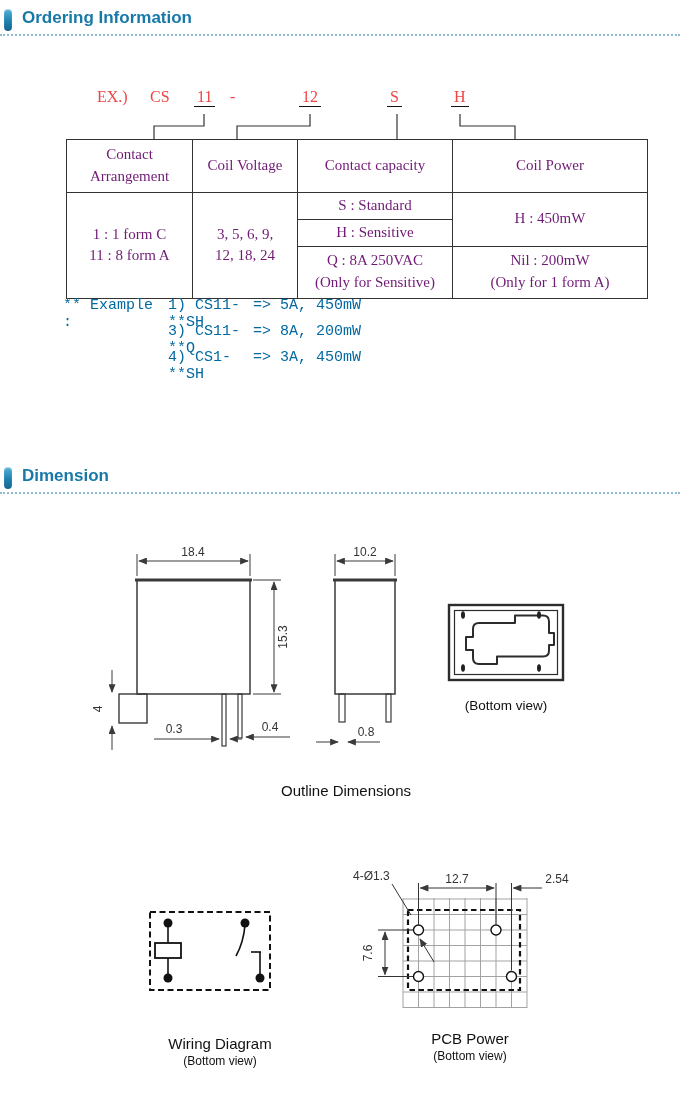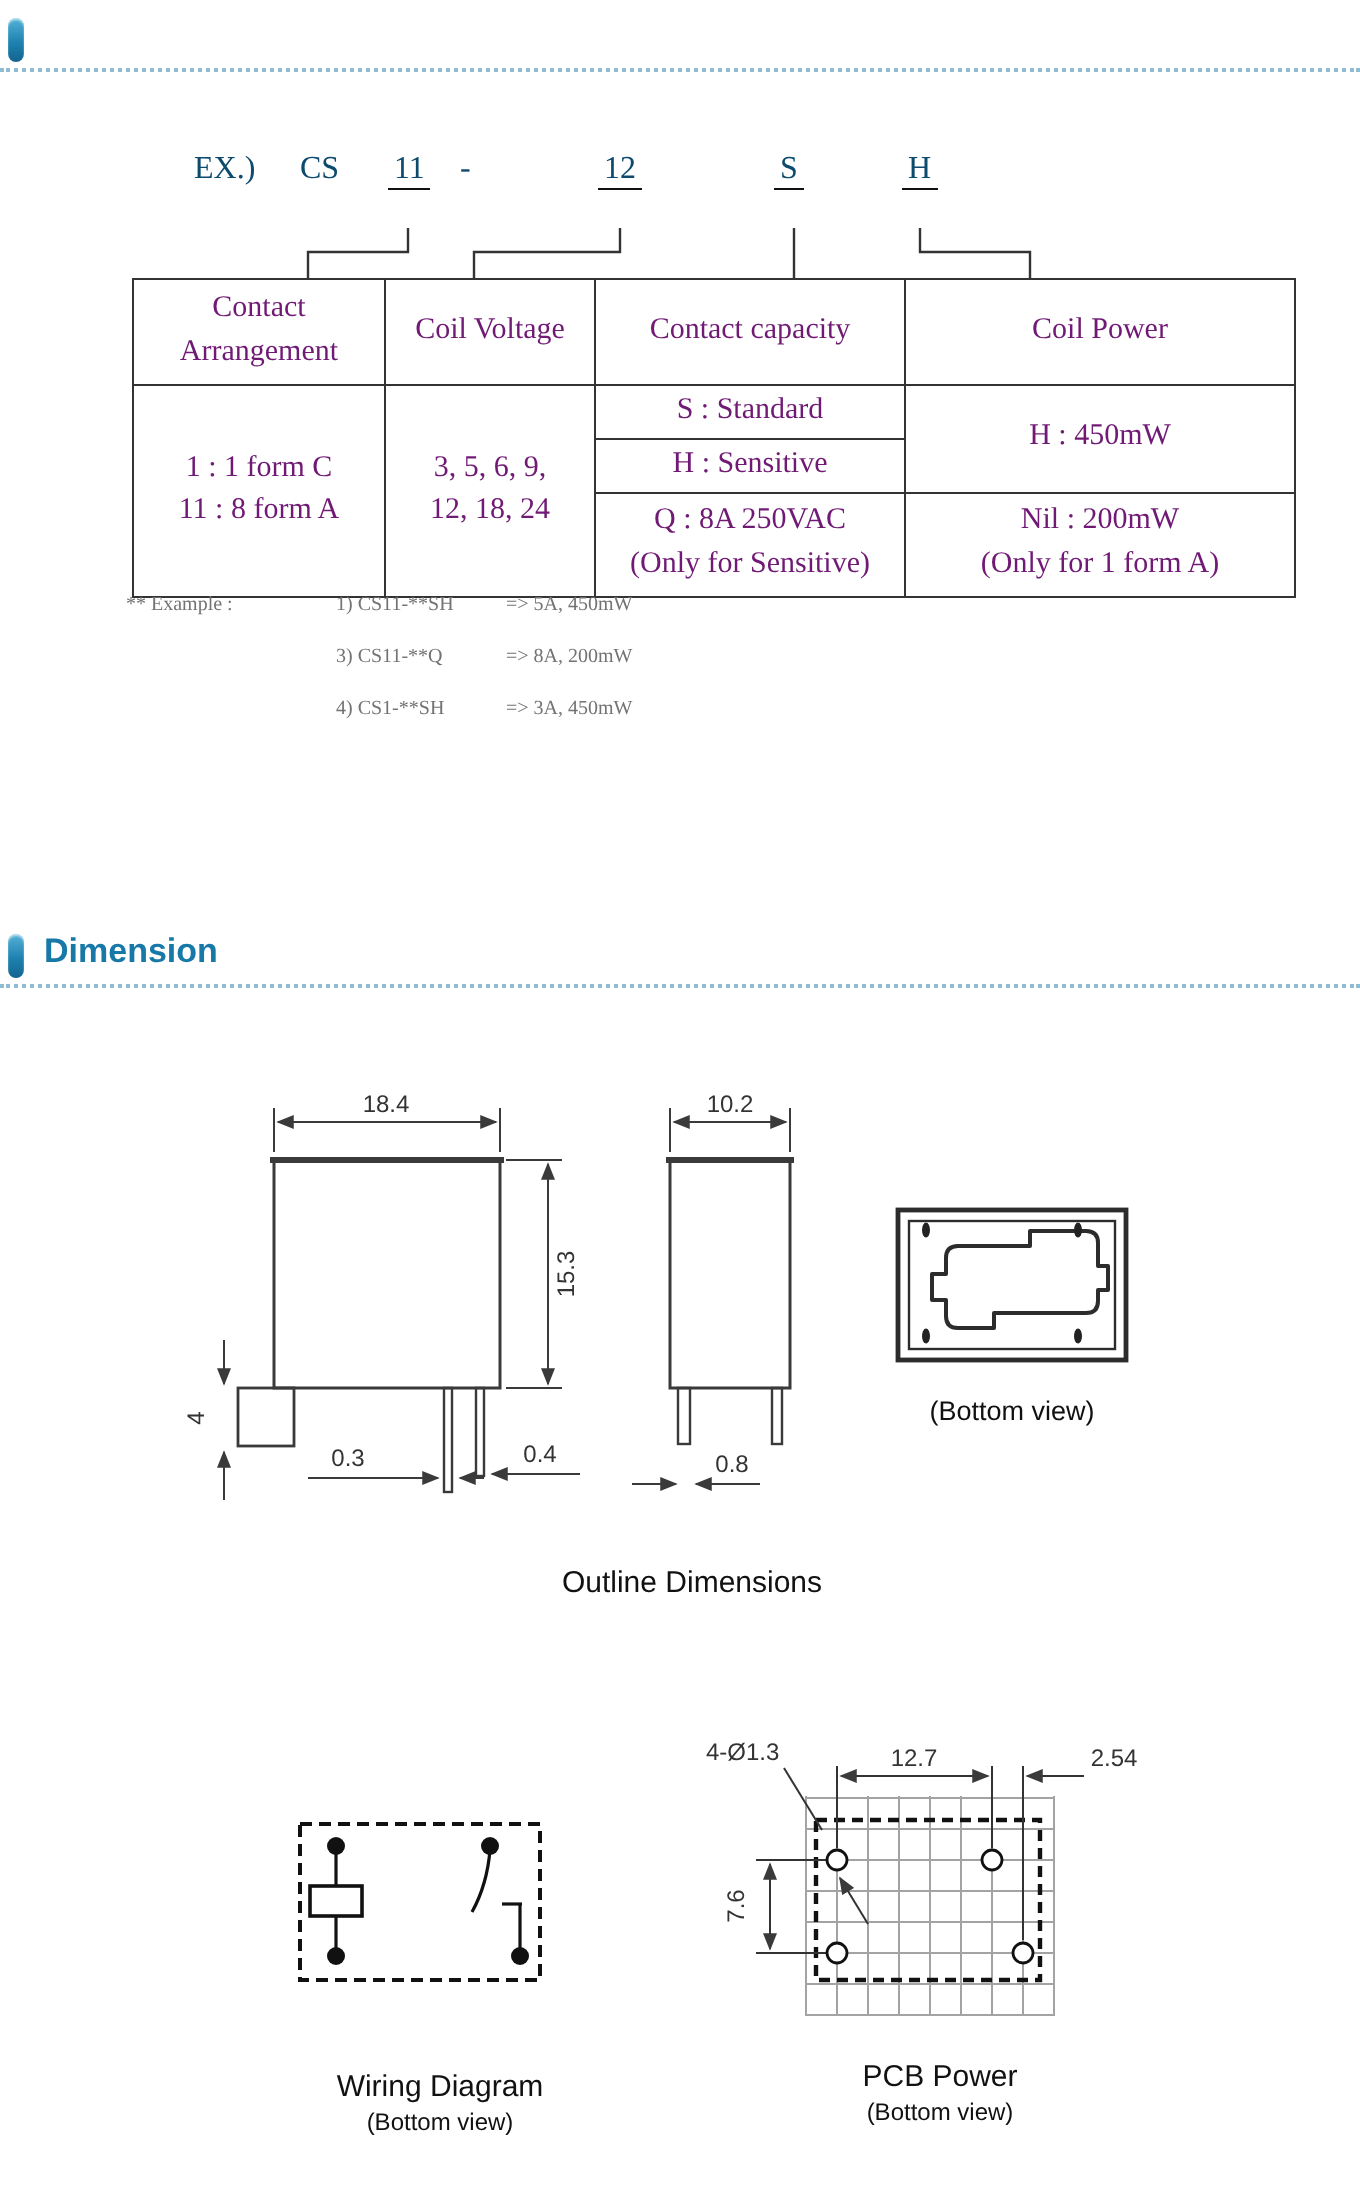--- a/index.html
+++ b/index.html
@@ -6,54 +6,55 @@
   .page{position:relative;width:680px;height:1105px;background:#fff;overflow:hidden;
         font-family:"Liberation Sans","DejaVu Sans",sans-serif;color:#111;}
   
   .sec-header{position:absolute;left:0;width:680px;height:34px;}
   .sec-bar{position:absolute;left:4px;top:1px;width:8px;height:22px;border-radius:4px;
            background:linear-gradient(180deg,#55b2d8 0%,#1e82b0 55%,#14648f 100%);
            box-shadow:inset 0 1px 1px rgba(255,255,255,.6);}
   .sec-title{position:absolute;left:22px;top:0;font-size:17px;font-weight:bold;color:#1879a9;}
   .sec-dots{position:absolute;left:0;top:26px;width:680px;border-top:2px dotted #8fbcd3;}
   
-  .code-part{position:absolute;top:76px;font-family:"Liberation Serif","DejaVu Serif",serif;
-             font-size:16px;color:#0c4a6e;}
+  .code-part{position:absolute;top:88px;font-family:"Liberation Serif","DejaVu Serif",serif;
+             font-size:16px;color:#ef4444;}
   .code-part.u{border-bottom:1.5px solid #111;padding:0 3px;}
   .connector-svg{position:absolute;left:90px;top:112px;}
   
   table.order{position:absolute;left:66px;top:139px;width:582px;border-collapse:collapse;
               font-family:"Liberation Serif","DejaVu Serif",serif;font-size:15px;color:#701a75;}
   table.order th,table.order td{border:1px solid #333;text-align:center;vertical-align:middle;
               font-weight:normal;padding:2px 4px;line-height:1.45;}
   table.order th{height:48px;}
   .rh26{height:25px;} .rh54{height:52px;}
   
-  .examples{position:absolute;left:63px;top:297px;font-family:Liberation Serif, serif;
-            font-size:10px;color:#737373;}
+  .examples{position:absolute;left:63px;top:297px;font-family:Liberation Mono, monospace;
+            font-size:15px;color:#0369a1;}
   .ex-row{display:flex;height:26px;align-items:flex-start;}
   .ex-prefix{width:105px;}
   .ex-indent{margin-left:105px;}
   .ex-code{width:85px;}
   
   .drawing{position:absolute;}
   svg text{font-family:"Liberation Sans","DejaVu Sans",sans-serif;font-size:12px;fill:#333;}
   svg text.cap{font-size:15px;fill:#111;}
   svg text.bv{font-size:13.5px;fill:#111;}
   .fig-caption{position:absolute;text-align:center;color:#111;}
   .fig-caption .main{font-size:15px;line-height:19px;}
   .fig-caption .sub{font-size:12px;line-height:16px;}
 </style>
 </head>
 <body>
 
 <div class="page">
 
   <div class="sec-header" style="top:8px;">
     <div class="sec-bar"></div>
+    <div class="sec-title">Ordering Information</div>
     <div class="sec-dots"></div>
   </div>
 
   <span class="code-part" style="left:97px;">EX.)</span>
   <span class="code-part" style="left:150px;">CS</span>
   <span class="code-part u" style="left:194px;">11</span>
   <span class="code-part" style="left:230px;">-</span>
   <span class="code-part u" style="left:299px;">12</span>
   <span class="code-part u" style="left:387px;">S</span>
   <span class="code-part u" style="left:451px;">H</span>

